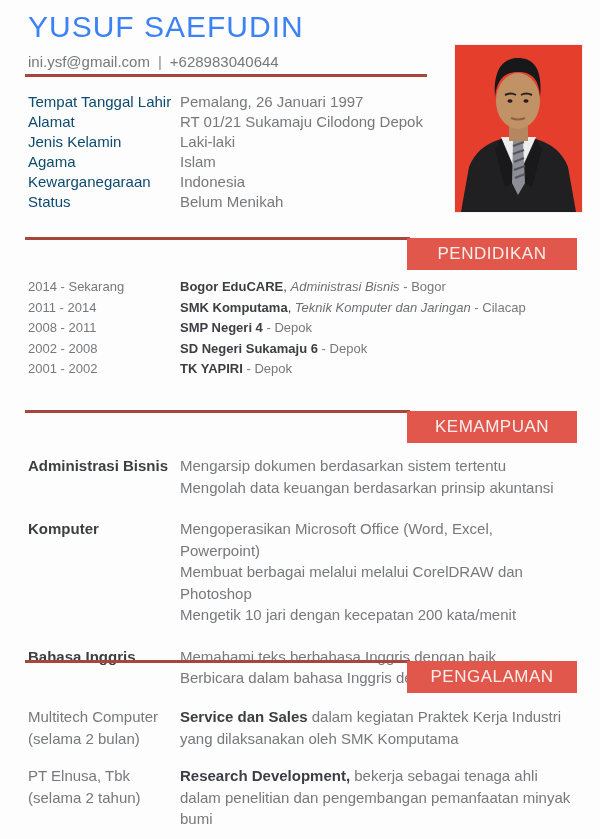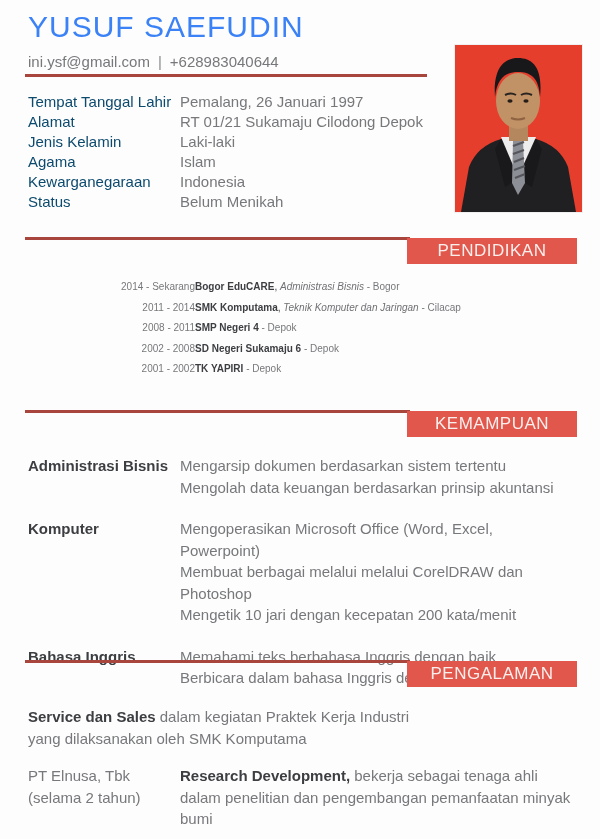--- a/index.html
+++ b/index.html
@@ -44,30 +44,30 @@
   .info-value { color:#77787b; }
 
   
   .section-header { position:absolute; left:0; width:600px; height:30px; }
   .section-line {
     position:absolute; left:25px; top:0;
     width:385px; height:3px; background:#a8453c;
   }
   .section-banner {
     position:absolute; left:407px; top:1px;
-    width:170px; height:26px; background:#e2574c;
+    width:170px; height:32px; background:#e2574c;
     color:#f8efed; font-size:17px; letter-spacing:0.5px;
     display:flex; align-items:center; justify-content:center;
   }
   .hdr-1 { top:237px; }
   .hdr-2 { top:410px; }
   .hdr-3 { top:660px; }
 
   
-  .education { position:absolute; left:43px; top:277px; width:549px; font-size:10px;text-align:right; }
+  .education { position:absolute; left:28px; top:277px; width:549px; font-size:13px; }
   .edu-row { display:flex; line-height:20.5px; }
   .edu-period { width:152px; flex:0 0 152px; color:#77787b; }
   .edu-detail { color:#77787b; }
   .edu-name { font-weight:bold; color:#3d3e42; }
   .edu-comma { color:#3d3e42; }
   .edu-major { font-style:italic; color:#6f7073; }
 
   
   .skills { position:absolute; left:28px; top:455px; width:549px; font-size:15px; }
   .skill-row { display:flex; margin-bottom:20px; }
@@ -206,20 +206,24 @@
     </div>
   </div>
 
   <div class="section-header hdr-3">
     <div class="section-line"></div>
     <div class="section-banner">PENGALAMAN</div>
   </div>
 
   <div class="experience">
     <div class="exp-row">
+      <div class="exp-left">
+        <div>Multitech Computer</div>
+        <div>(selama 2 bulan)</div>
+      </div>
       <div class="exp-desc"><span class="exp-role">Service dan Sales</span><span> dalam kegiatan Praktek Kerja Industri yang dilaksanakan oleh SMK Komputama</span></div>
     </div>
     <div class="exp-row">
       <div class="exp-left">
         <div>PT Elnusa, Tbk</div>
         <div>(selama 2 tahun)</div>
       </div>
       <div class="exp-desc"><span class="exp-role">Research Development,</span><span> bekerja sebagai tenaga ahli dalam penelitian dan pengembangan pemanfaatan minyak bumi</span></div>
     </div>
   </div>

